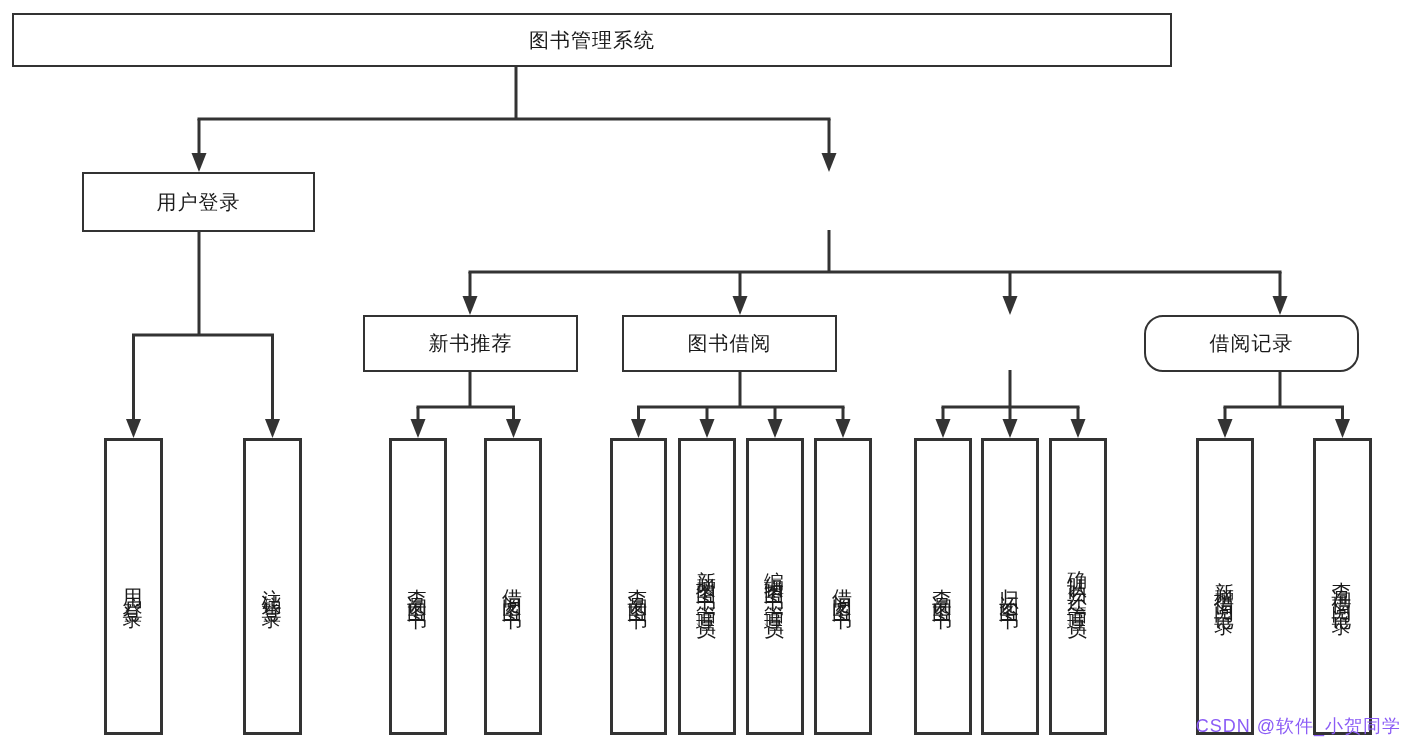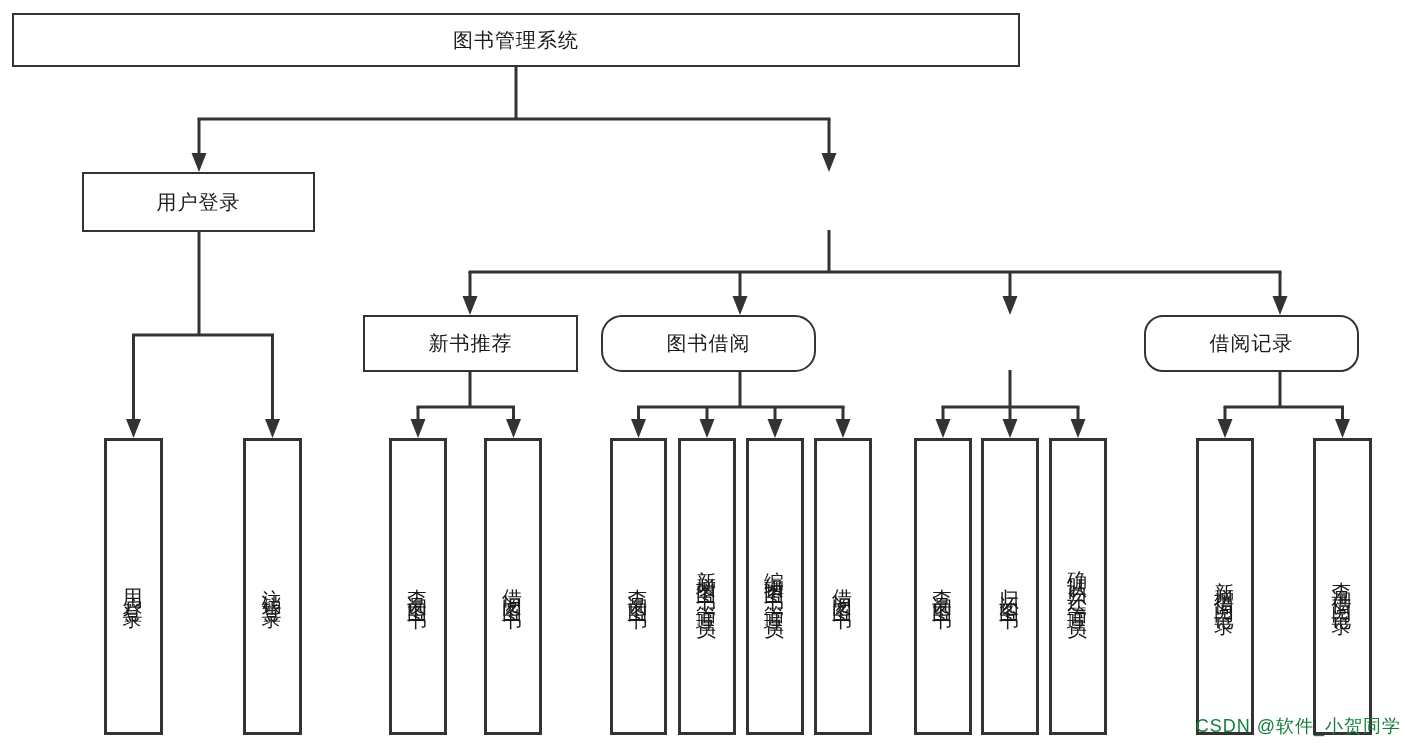--- a/index.html
+++ b/index.html
@@ -21,38 +21,38 @@
     box-sizing: border-box;
     background: #ffffff;
     border: 2.5px solid #333333;
     display: flex;
     align-items: center;
     justify-content: center;
     color: #1a1a1a;
     z-index: 1;
   }
   .hlabel { font-size: 20px; letter-spacing: 1px; white-space: nowrap; }
-  .root-box  { left: 12px;  top: 13px;  width: 1008px; height: 54px; }
+  .root-box  { left: 12px;  top: 13px;  width: 1160px; height: 54px; }
   .lvl2-box  { top: 172px; height: 60px; }
   .lvl3-box  { top: 315px; height: 57px; width: 215px; }
   .leaf-box  { top: 438px; height: 297px; width: 58px; border-width: 3px; }
   .vtext {
     writing-mode: vertical-rl;
     text-orientation: mixed;
     font-size: 20px;
     letter-spacing: 7px;
     color: #1a1a1a;
     white-space: nowrap;
   }
   .watermark {
     position: absolute;
     right: 4px;
     top: 714px;
     font-size: 18px;
-    color: #15803d;
+    color: #8b5cf6;
     z-index: 2;
     letter-spacing: 1px;
   }
 </style>
 </head>
 <body>
 
 <div class="stage">
 
   <svg class="connectors" width="1405" height="747" viewBox="0 0 1405 747">
@@ -123,21 +123,21 @@
     <span class="hlabel">图书管理系统</span>
   </div>
 
   <div class="box lvl2-box" style="left:82px; width:233px;">
     <span class="hlabel">用户登录</span>
   </div>
 
   <div class="box lvl3-box" style="left:363px;">
     <span class="hlabel">新书推荐</span>
   </div>
-  <div class="box lvl3-box" style="left:601px;border-radius:21px;">
+  <div class="box lvl3-box" style="left:622px;">
     <span class="hlabel">图书借阅</span>
   </div>
   <div class="box lvl3-box" style="left:1144px;border-radius:19px;">
     <span class="hlabel">借阅记录</span>
   </div>
 
   <div class="box leaf-box" style="left:104px; width:59px;">
     <span class="vtext">用户登录</span>
   </div>
   <div class="box leaf-box" style="left:243px; width:59px;">

